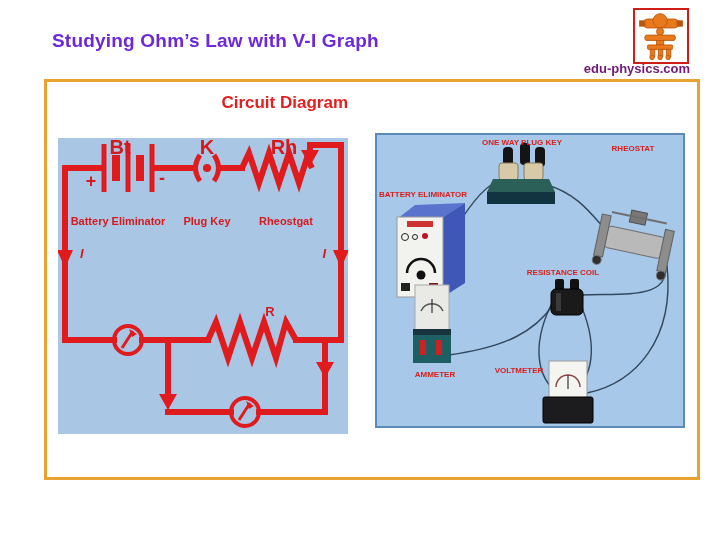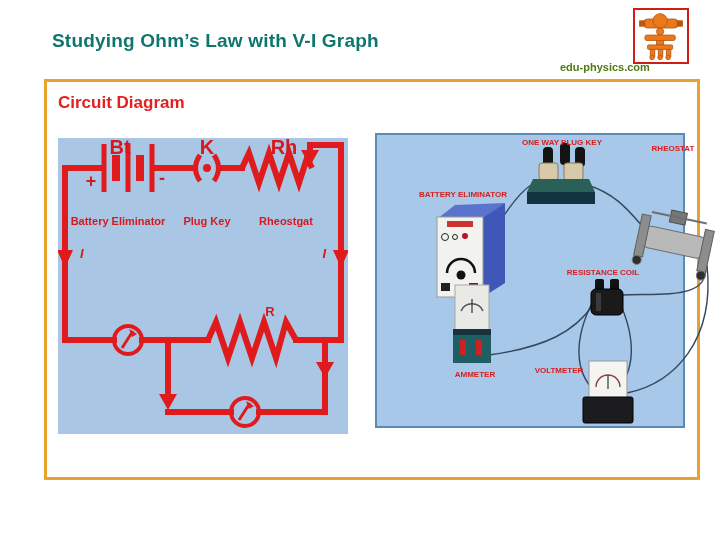--- a/index.html
+++ b/index.html
@@ -1,40 +1,40 @@
 <!DOCTYPE html>
 <html><head>
 <meta charset="utf-8">
 <style>
   * { margin:0; padding:0; box-sizing:border-box; }
   html,body { width:720px; height:540px; background:#ffffff; overflow:hidden;
               font-family:"Liberation Sans", sans-serif; }
   .slide { position:relative; width:720px; height:540px; background:#ffffff; }
 
   .page-title { position:absolute; left:52px; top:30px; font-size:19px; font-weight:bold;
-                color:#0f766e; letter-spacing:0.2px; }
+                color:#6d28d9; letter-spacing:0.2px; }
 
   .logo-box { position:absolute; left:633px; top:8px; width:56px; height:56px;
               border:2px solid #cf1d17; background:#ffffff; display:flex;
               align-items:center; justify-content:center; }
-  .logo-text { position:absolute; left:560px; top:61px; width:130px; text-align:left;
-               font-size:11px; font-weight:bold; color:#4d7c0f; }
+  .logo-text { position:absolute; left:560px; top:61px; width:130px; text-align:right;
+               font-size:13px; font-weight:bold; color:#701a75; }
 
   .frame { position:absolute; left:44px; top:79px; width:656px; height:401px;
            border:3px solid #e8a22f; background:#ffffff; }
 
   .panel-heading { position:absolute; font-size:17px; font-weight:bold; color:#e3201f;
-                   text-align:left; }
+                   text-align:right; }
   .heading-circuit { left:11px; top:11px; width:290px; }
   .heading-setup   { left:325px; top:11px; width:310px; }
 
   .circuit-panel { position:absolute; left:11px; top:48px; width:290px; height:296px;
                    background:#a9c7e5;margin-top:8px; }
   .setup-panel   { position:absolute; left:328px; top:51px; width:310px; height:295px;
-                   background:#a7c8e8; border:2px solid #5b89b8;padding-left:40px; }
+                   background:#a7c8e8; border:2px solid #5b89b8; }
 
   svg { display:block; }
   svg text { font-family:"Liberation Sans", sans-serif; }
 
   .c-stroke { stroke:#e01b1d; fill:none; }
   .c-fill   { fill:#e01b1d; stroke:none; }
   .c-text   { fill:#d6191c; font-weight:bold; }
 
   .s-label  { fill:#d8201e; font-weight:bold; font-size:8px; text-anchor:middle; }
   .wire     { stroke:#33475e; stroke-width:1.4; fill:none; }

